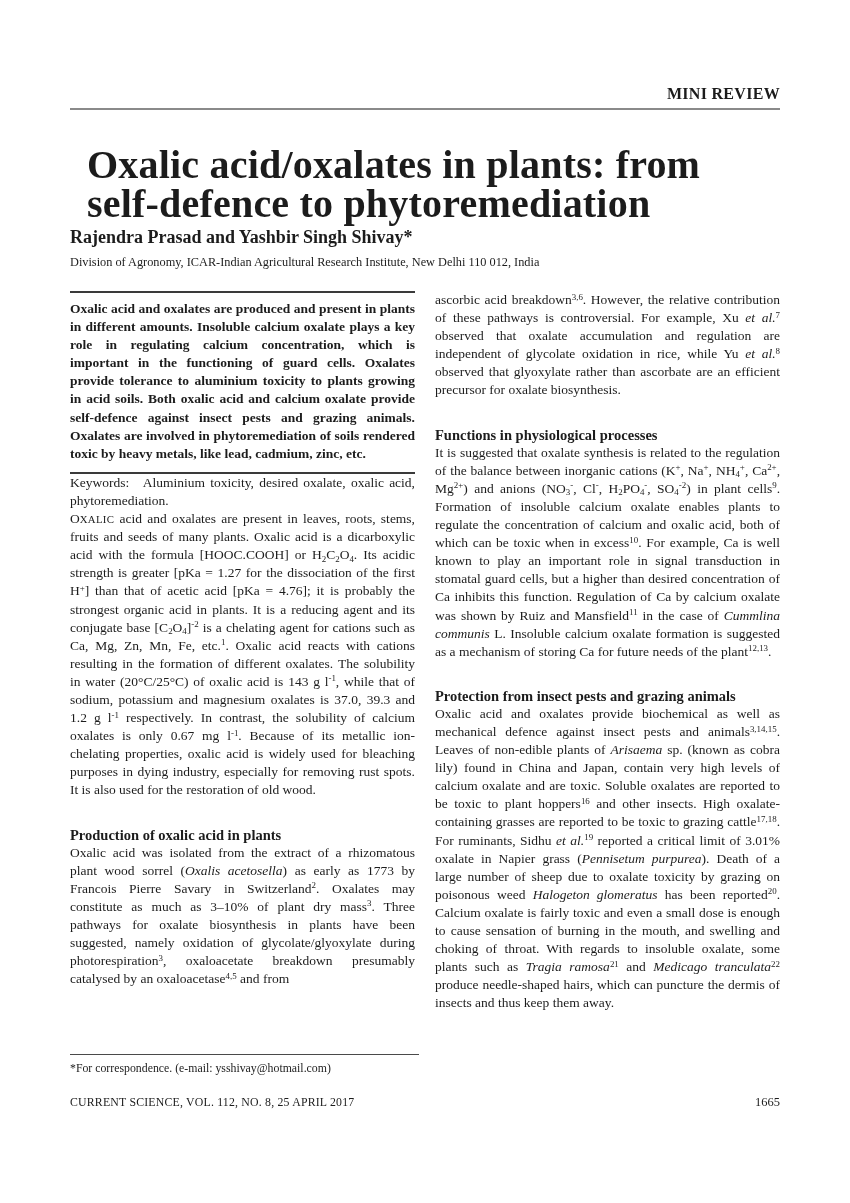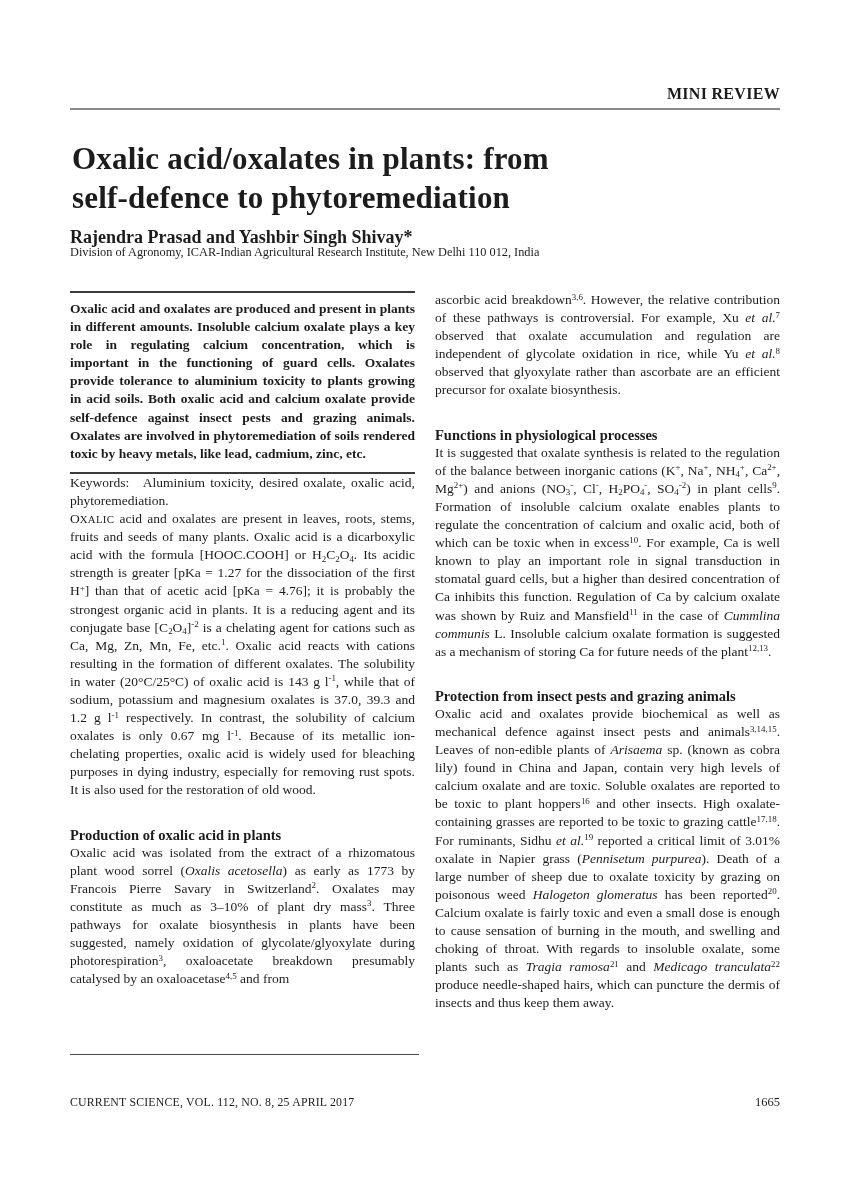--- a/index.html
+++ b/index.html
@@ -19,29 +19,29 @@
   }
   .header-label{
     position:absolute;top:85px;right:70px;
     font-size:16px;font-weight:bold;letter-spacing:0.3px;
   }
   .header-rule{
     position:absolute;top:108px;left:70px;width:710px;height:0;
     border-top:2px solid var(--rule-light);
   }
   .title{
-    position:absolute;top:118px;left:72px;width:660px;
-    font-size:31px;font-weight:bold;line-height:39px;letter-spacing:0.2px;
+    position:absolute;top:118px;left:87px;width:660px;
+    font-size:40px;font-weight:bold;line-height:39px;letter-spacing:0.2px;
   }
   .authors{
     position:absolute;top:227px;left:70px;
     font-size:18px;font-weight:bold;
   }
   .affiliation{
-    position:absolute;top:245px;left:70px;
+    position:absolute;top:255px;left:70px;
     font-size:12.3px;
   }
   .columns{
     position:absolute;top:291px;left:70px;width:710px;
     display:flex;gap:20px;align-items:flex-start;
   }
   .col{
     width:348.5px;
     font-size:13.5px;line-height:18.1px;
     text-align:justify;
@@ -111,20 +111,21 @@
       <h2 class="section-heading">Functions in physiological processes</h2>
       <p class="para after-heading"><span>It is suggested that oxalate synthesis is related to the regulation of the balance between inorganic cations (K</span><sup>+</sup><span>, Na</span><sup>+</sup><span>, NH</span><sub>4</sub><sup>+</sup><span>, Ca</span><sup>2+</sup><span>, Mg</span><sup>2+</sup><span>) and anions (NO</span><sub>3</sub><sup>-</sup><span>, Cl</span><sup>-</sup><span>, H</span><sub>2</sub><span>PO</span><sub>4</sub><sup>-</sup><span>, SO</span><sub>4</sub><sup>-2</sup><span>) in plant cells</span><sup>9</sup><span>. Formation of insoluble calcium oxalate enables plants to regulate the concentration of calcium and oxalic acid, both of which can be toxic when in excess</span><sup>10</sup><span>. For example, Ca is well known to play an important role in signal transduction in stomatal guard cells, but a higher than desired concentration of Ca inhibits this function. Regulation of Ca by calcium oxalate was shown by Ruiz and Mansfield</span><sup>11</sup><span> in the case of </span><span class="run-i">Cummlina communis</span><span> L. Insoluble calcium oxalate formation is suggested as a mechanism of storing Ca for future needs of the plant</span><sup>12,13</sup><span>.</span></p>
       <h2 class="section-heading">Protection from insect pests and grazing animals</h2>
       <p class="para after-heading"><span>Oxalic acid and oxalates provide biochemical as well as mechanical defence against insect pests and animals</span><sup>3,14,15</sup><span>. Leaves of non-edible plants of </span><span class="run-i">Arisaema</span><span> sp. (known as cobra lily) found in China and Japan, contain very high levels of calcium oxalate and are toxic. Soluble oxalates are reported to be toxic to plant hoppers</span><sup>16</sup><span> and other insects. High oxalate-containing grasses are reported to be toxic to grazing cattle</span><sup>17,18</sup><span>. For ruminants, Sidhu </span><span class="run-i">et al.</span><sup>19</sup><span> reported a critical limit of 3.01% oxalate in Napier grass (</span><span class="run-i">Pennisetum purpurea</span><span>). Death of a large number of sheep due to oxalate toxicity by grazing on poisonous weed </span><span class="run-i">Halogeton glomeratus</span><span> has been reported</span><sup>20</sup><span>. Calcium oxalate is fairly toxic and even a small dose is enough to cause sensation of burning in the mouth, and swelling and choking of throat. With regards to insoluble oxalate, some plants such as </span><span class="run-i">Tragia ramosa</span><sup>21</sup><span> and </span><span class="run-i">Medicago tranculata</span><sup>22</sup><span> produce needle-shaped hairs, which can puncture the dermis of insects and thus keep them away.</span></p>
     </div>
 
   </div>
 
   <div class="footnote-block">
     <div class="footnote-rule"></div>
+    <div>*For correspondence. (e-mail: ysshivay@hotmail.com)</div>
   </div>
 
   <div class="footer">
     <div class="footer-journal">CURRENT SCIENCE, VOL. 112, NO. 8, 25 APRIL 2017</div>
     <div class="footer-page">1665</div>
   </div>
 
 </div>
 
 </body></html>

